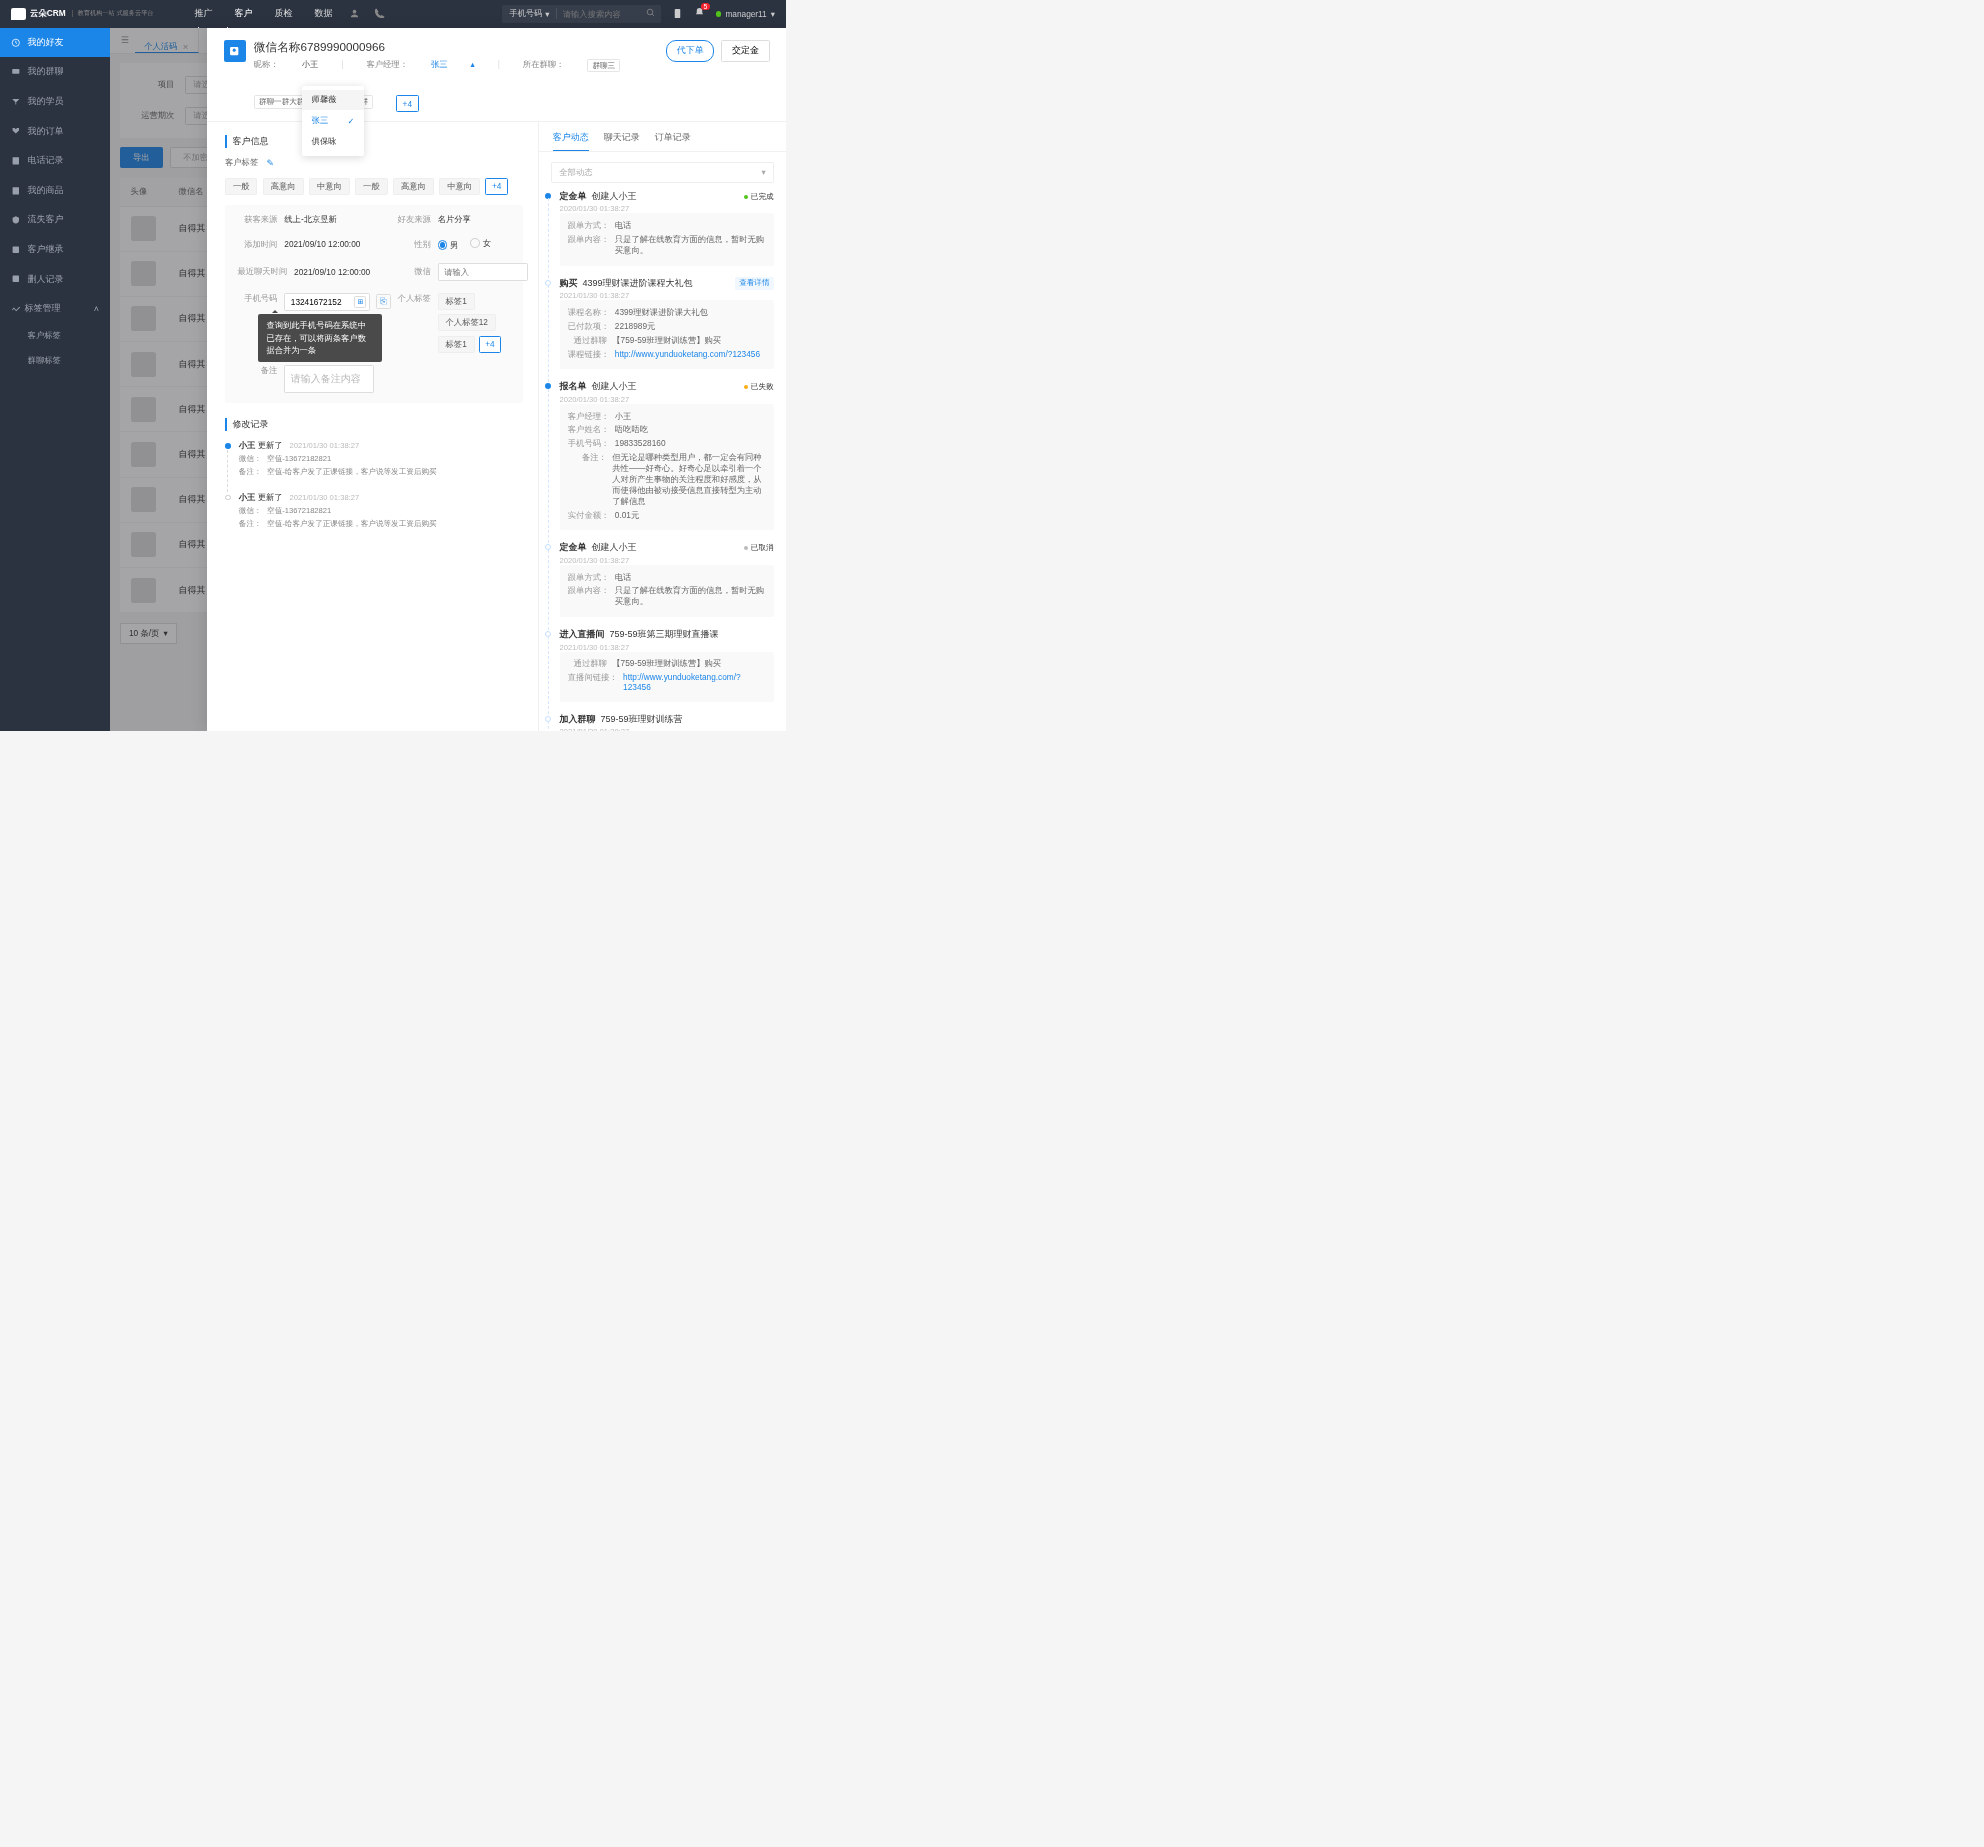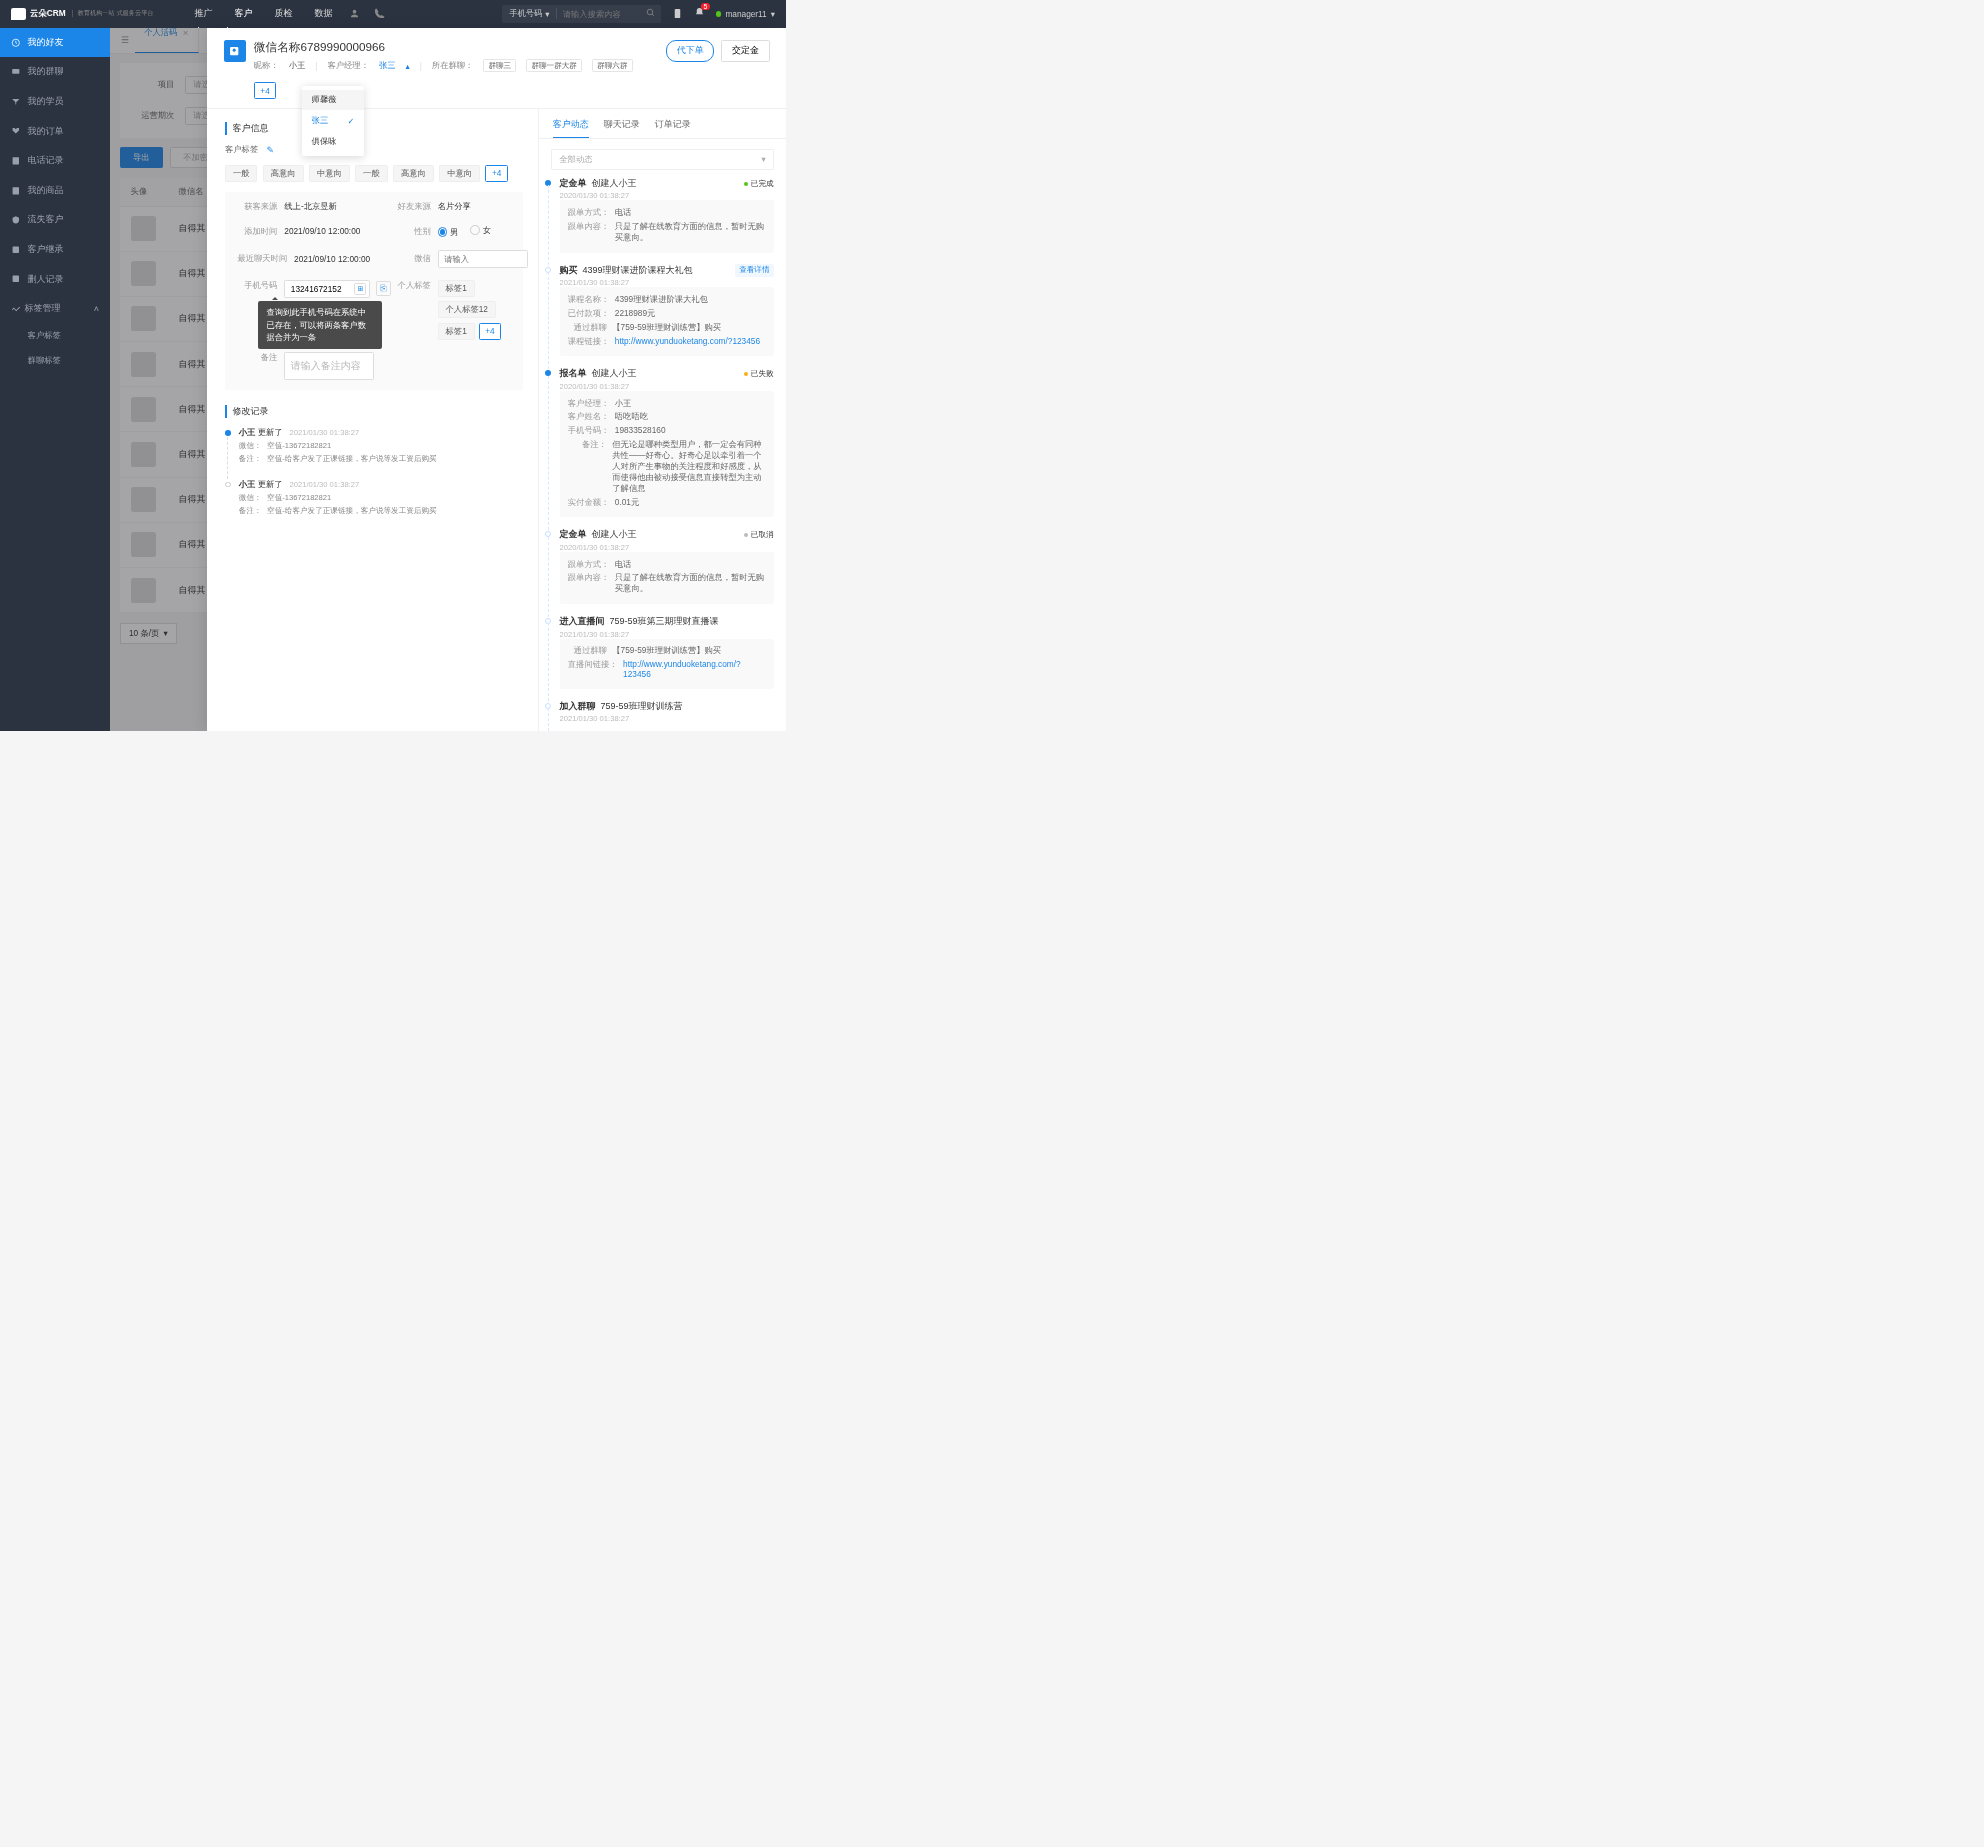--- a/index.html
+++ b/index.html
@@ -26,21 +26,21 @@
 .layout{display:flex;height:calc(100% - 27.6px);position:relative}
 .sidebar{width:110px;background:#2c3340;color:#9aa0ab;overflow-y:auto;flex-shrink:0}
 .side-item{padding:8.3px 11px;display:flex;align-items:center;gap:6.9px;cursor:pointer;font-size:9px}
 .side-item.active{background:#1c86e8;color:#fff}
 .side-item svg{width:9.6px;height:9.6px;fill:currentColor;flex-shrink:0}
 .side-item.expanded{justify-content:space-between}
 .side-sub{padding:6.9px 11px 6.9px 27.6px;cursor:pointer;font-size:8.3px}
 .main{flex:1;background:#f5f5f5;position:relative}
 .tabbar{height:26px;background:#fff;display:flex;align-items:center;border-bottom:0.7px solid #ededed;padding-left:5.5px}
 .burger{padding:0 5.5px;color:#888}
-.tab{padding:0 9.6px;height:26px;display:flex;align-items:flex-start;gap:5.5px;border-right:0.7px solid #ededed;font-size:8.3px;color:#666}
+.tab{padding:0 9.6px;height:26px;display:flex;align-items:flex-end;gap:5.5px;border-right:0.7px solid #ededed;font-size:8.3px;color:#666}
 .tab.active{color:#1c86e8;border-bottom:1.4px solid #1c86e8}
 .tab-close{color:#aaa;cursor:pointer;font-size:9.6px}
 .filters{padding:12.4px 13.8px;background:#fff;margin:9.6px}
 .filter-row{display:flex;align-items:center;gap:11px;margin-bottom:12.4px}
 .filter-label{width:41px;text-align:right;color:#666;font-size:8.3px}
 .filter-sel{border:0.7px solid #ddd;padding:2.8px 6.9px;border-radius:1.4px;color:#aaa;font-size:8.3px;min-width:124px;display:flex;justify-content:space-between}
 .btns{display:flex;gap:6.9px;margin:0 9.6px 9.6px}
 .btn{padding:4.1px 12.4px;border-radius:1.4px;border:0.7px solid #ddd;background:#fff;cursor:pointer;font-size:8.3px}
 .btn-primary{background:#1c86e8;color:#fff;border-color:#1c86e8}
 .btn-empty{color:#aaa}
@@ -51,21 +51,21 @@
 .col-name{flex:1}
 .av{width:25px;height:25px;border-radius:2.8px;background:#ddd}
 .pager{margin:9.6px;display:flex}
 .pager-sel{border:0.7px solid #ddd;padding:4.1px 8.3px;background:#fff;display:flex;gap:4.1px;align-items:center;font-size:8.3px}
 .overlay{position:absolute;top:0;left:0;right:0;bottom:0;background:rgba(40,40,45,.42)}
 .panel{position:absolute;top:0;right:0;bottom:0;width:579px;background:#fff;display:flex;flex-direction:column;box-shadow:-2.8px 0 13.8px rgba(0,0,0,.1)}
 .panel-head{padding:12.4px 16.5px 9.6px;display:flex;align-items:flex-start;gap:8.3px}
 .panel-ava{width:22px;height:22px;background:#1c86e8;border-radius:2.1px;display:flex;align-items:center;justify-content:center}
 .panel-ava svg{fill:#fff;width:12.4px;height:12.4px}
 .panel-title{font-size:11.7px;font-weight:500}
-.panel-meta{margin-top:4.1px;font-size:8.3px;color:#888;display:flex;align-items:center;gap:10px;flex-wrap:wrap}
+.panel-meta{margin-top:4.1px;font-size:8.3px;color:#888;display:flex;align-items:flex-start;gap:23px;flex-wrap:wrap}
 .panel-meta a{color:#1c86e8}
 .chip{border:0.7px solid #e5e5e5;padding:0.7px 4.1px;border-radius:1.4px;color:#666;font-size:7.6px}
 .panel-actions{margin-left:auto;display:flex;gap:6.9px}
 .btn-outline-primary{border:0.7px solid #1c86e8;color:#1c86e8;padding:3.4px 9.6px;border-radius:10px;background:#fff;cursor:pointer;font-size:9px}
 .btn-outline{border:0.7px solid #ddd;padding:3.4px 9.6px;border-radius:1.4px;background:#fff;cursor:pointer;font-size:9px}
 .panel-body{display:flex;flex:1;overflow:hidden;border-top:0.7px solid #f0f0f0}
 .panel-left{width:331px;padding:12.4px 15px 12.4px 18px;overflow-y:auto;background:#fff}
 .panel-right{flex:1;border-left:0.7px solid #f0f0f0;display:flex;flex-direction:column;background:#fff}
 .sec-title{font-size:9px;font-weight:500;padding-left:5.5px;border-left:2.1px solid #1c86e8;margin-bottom:9.6px}
 .tag-row{display:flex;align-items:center;gap:5.5px;margin-bottom:9.6px;flex-wrap:wrap}

